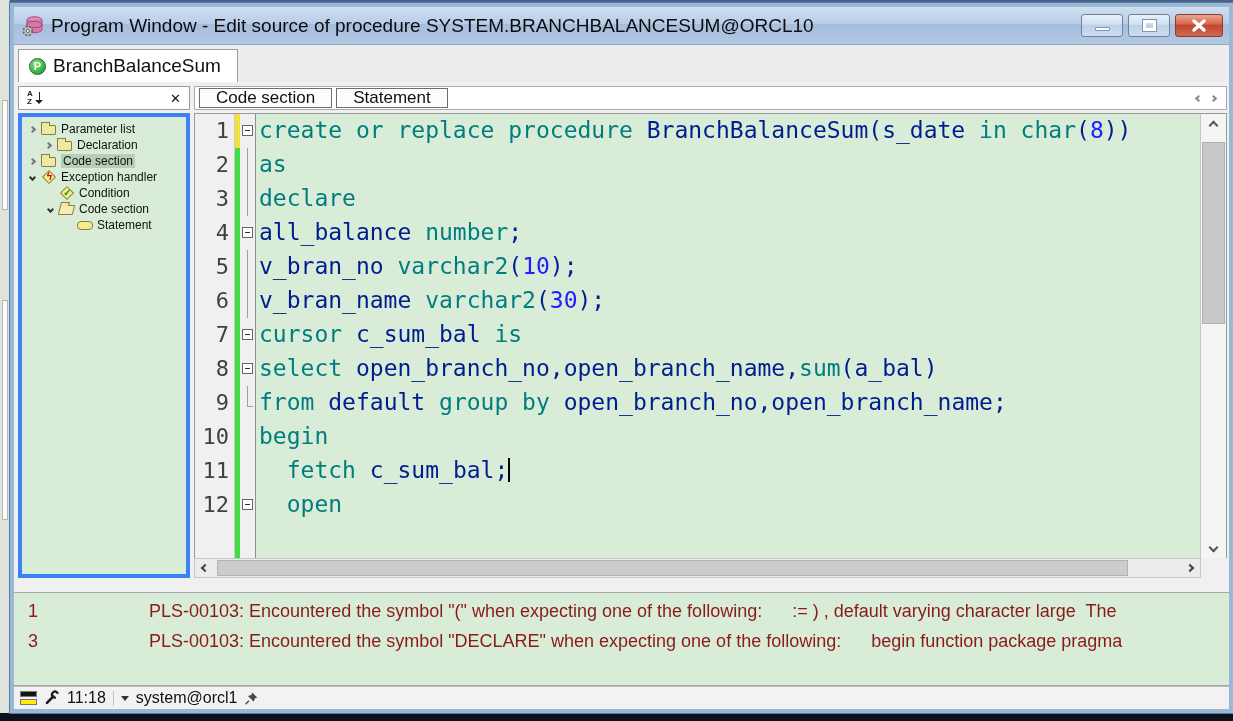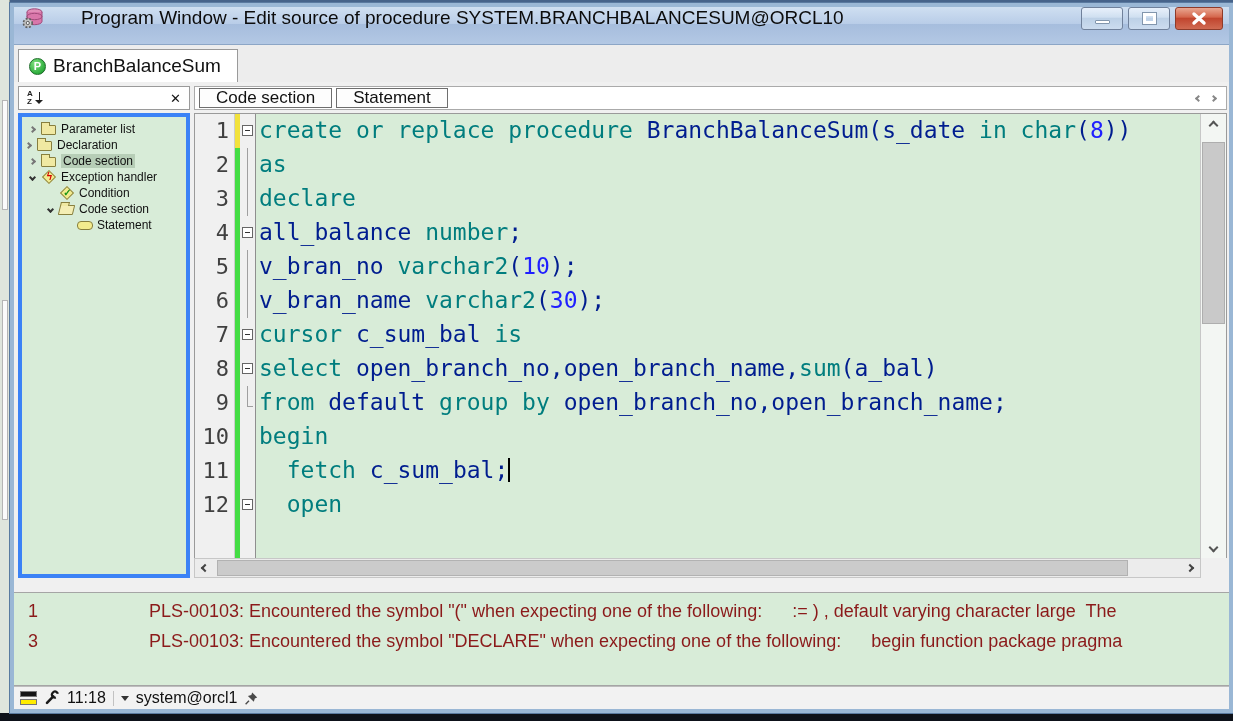--- a/index.html
+++ b/index.html
@@ -10,23 +10,23 @@
   .bg-left-strip { position:absolute; left:0; top:0; width:10px; height:714px; background:#dfe5dd; border-right:1px solid #9aa49a; }
   .bg-left-strip .seg { position:absolute; left:2px; width:6px; background:#fbfbfb; border:1px solid #b5b5b5; }
   .taskbar-strip { position:absolute; left:0; bottom:0; width:100%; height:8px; background:#0d1119; }
 
   
   .window { position:absolute; left:10px; top:3px; width:1223px; height:710px;
             border:4px solid #9ab7d5; outline:1px solid #5a7aa0; background:#f0f0f0;
             display:flex; flex-direction:column; }
 
   
-  .titlebar { height:38px; flex:0 0 38px; display:flex; padding:0 6px 0 8px;
+  .titlebar { height:38px; flex:0 0 38px; display:flex; align-items:center; padding:0 6px 0 8px;
               background:linear-gradient(#cfdff1 0%, #b9cde8 45%, #a6bddd 46%, #b3c8e4 100%);
-              border-bottom:1px solid #8ca6c6;gap:30px; }
+              border-bottom:1px solid #8ca6c6; }
   .title-icon { width:22px; height:22px; margin-right:7px; flex:0 0 22px; }
   .title-text { font-size:19px; color:#0c0c0c; white-space:nowrap; overflow:hidden; flex:1; }
   .winbtns { display:flex; gap:5px; margin-left:8px; }
   .winbtn { width:42px; height:23px; border-radius:3px; border:1px solid #70819b; display:flex; align-items:center; justify-content:center;
             background:linear-gradient(#e8f0fb, #cfdff0 45%, #bcd0e6 46%, #ccdcef); }
   .winbtn.close { width:48px; border:1px solid #8e3b2a;
             background:linear-gradient(#e9a791, #d4644a 45%, #c0432c 46%, #d06a52); }
   .glyph-min { width:15px; height:4px; background:#fff; border:1px solid #8296ad; border-radius:1px; margin-top:6px; }
   .glyph-max { width:13px; height:11px; border:3px solid #fff; box-shadow:0 0 0 1px #8296ad; background:transparent; }
 
@@ -187,21 +187,21 @@
       <div class="tree">
           <div class="tree-item" style="padding-left: 4px;">
             <span class="exp">
               <span class="chev chev-right"></span>
             </span>
             <span class="tree-icon folder">
               <span class="icon-folder-shape"></span>
             </span>
             <span class="tree-label">Parameter list</span>
           </div>
-          <div class="tree-item" style="padding-left: 0;">
+          <div class="tree-item" style="padding-left: 20px;">
             <span class="exp">
               <span class="chev chev-right"></span>
             </span>
             <span class="tree-icon folder">
               <span class="icon-folder-shape"></span>
             </span>
             <span class="tree-label">Declaration</span>
           </div>
           <div class="tree-item selected" style="padding-left: 4px;">
             <span class="exp">

